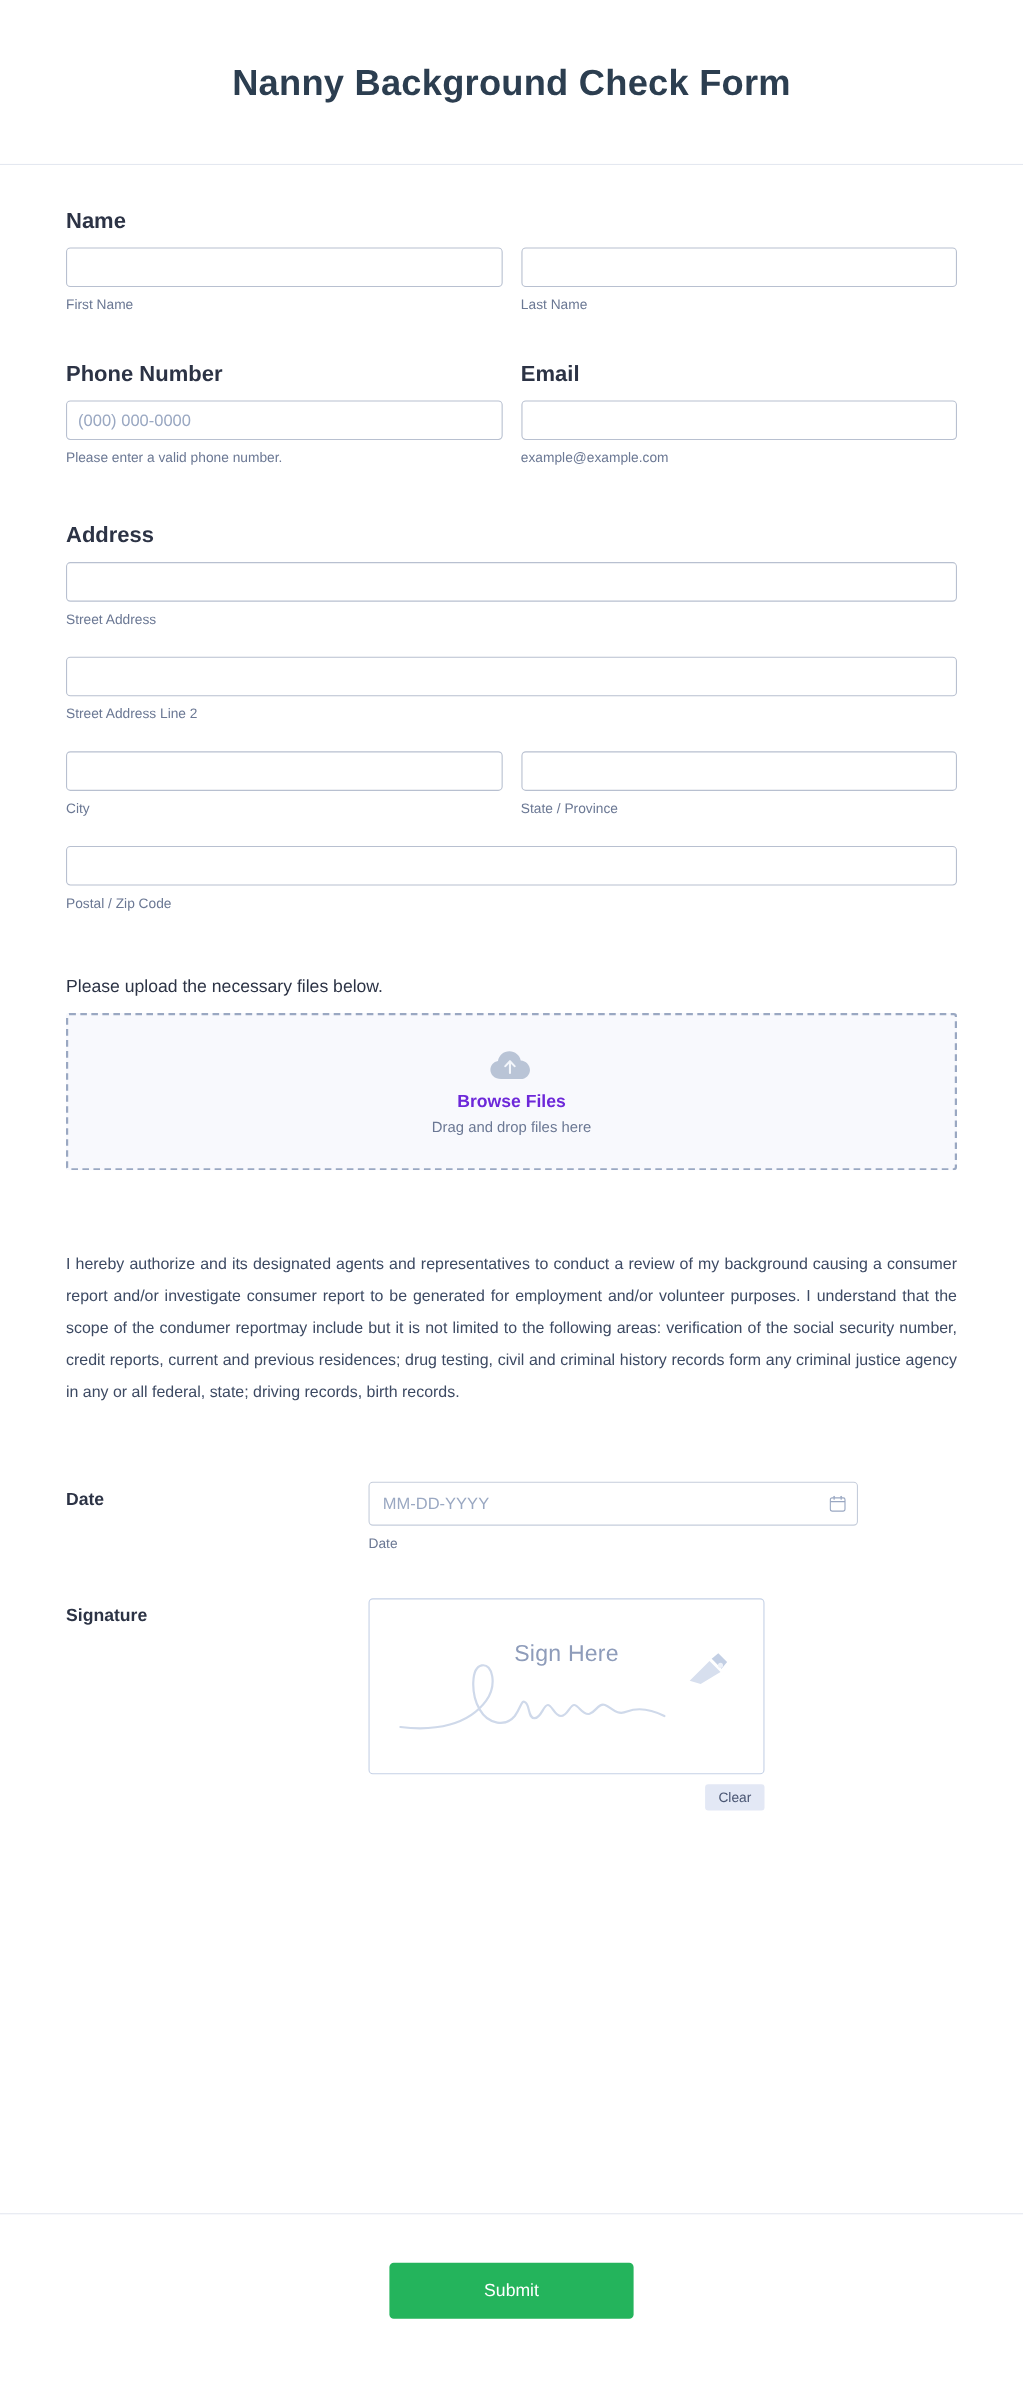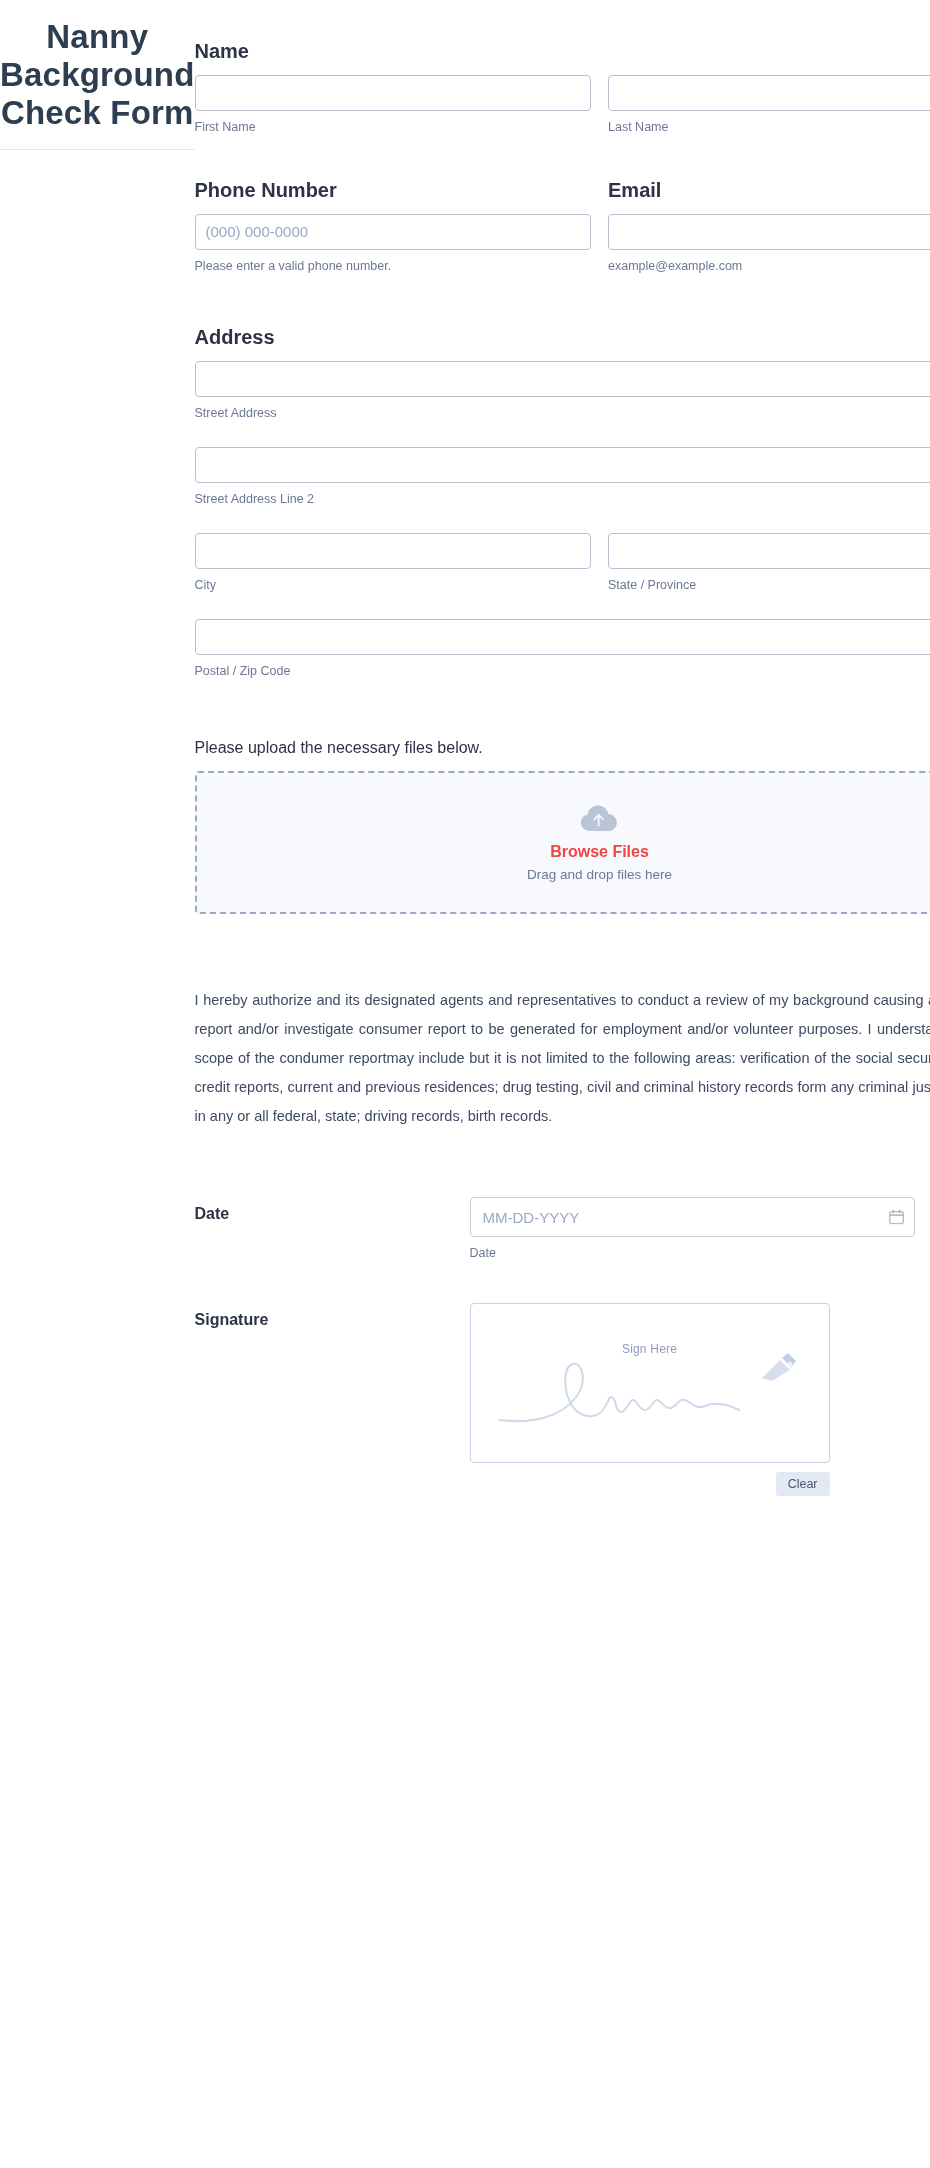--- a/index.html
+++ b/index.html
@@ -14,21 +14,21 @@
     font-family: "Liberation Sans", sans-serif;
     color: #2c3345;
     -webkit-font-smoothing: antialiased;
   }
   .page {
     width: 930px;
     min-height: 2168px;
     background: #ffffff;
     position: relative;
     display: flex;
-    flex-direction: row;
+    flex-direction: column;
     border-radius: 24px;
   }
 
   
   .form-header {
     height: 150px;
     border-bottom: 1px solid #e4e8f0;
     display: flex;
     align-items: center;
     justify-content: center;
@@ -112,21 +112,21 @@
     display: flex;
     flex-direction: column;
     align-items: center;
     justify-content: center;
     gap: 2px;
   }
   .cloud-icon { margin-bottom: 8px; line-height: 0; }
   .browse-label {
     font-size: 16px;
     font-weight: bold;
-    color: #ef4444;
+    color: #6d28d9;
   }
   .drag-label {
     font-size: 13.5px;
     color: #6b7894;
     margin-top: 4px;
   }
 
   
   .consent-block { margin: 72px 0 0 0; }
   .consent-text {
@@ -181,21 +181,21 @@
     border-radius: 4px;
     background: #ffffff;
     position: relative;
     overflow: hidden;
   }
   .sig-hint {
     position: absolute;
     left: 0; right: 0;
     top: 38px;
     text-align: center;
-    font-size: 12px;
+    font-size: 21px;
     color: #8e9cba;
     letter-spacing: 0.2px;
   }
   .sig-scribble {
     position: absolute;
     left: 20px;
     top: 44px;
   }
   .pen-icon {
     position: absolute;

